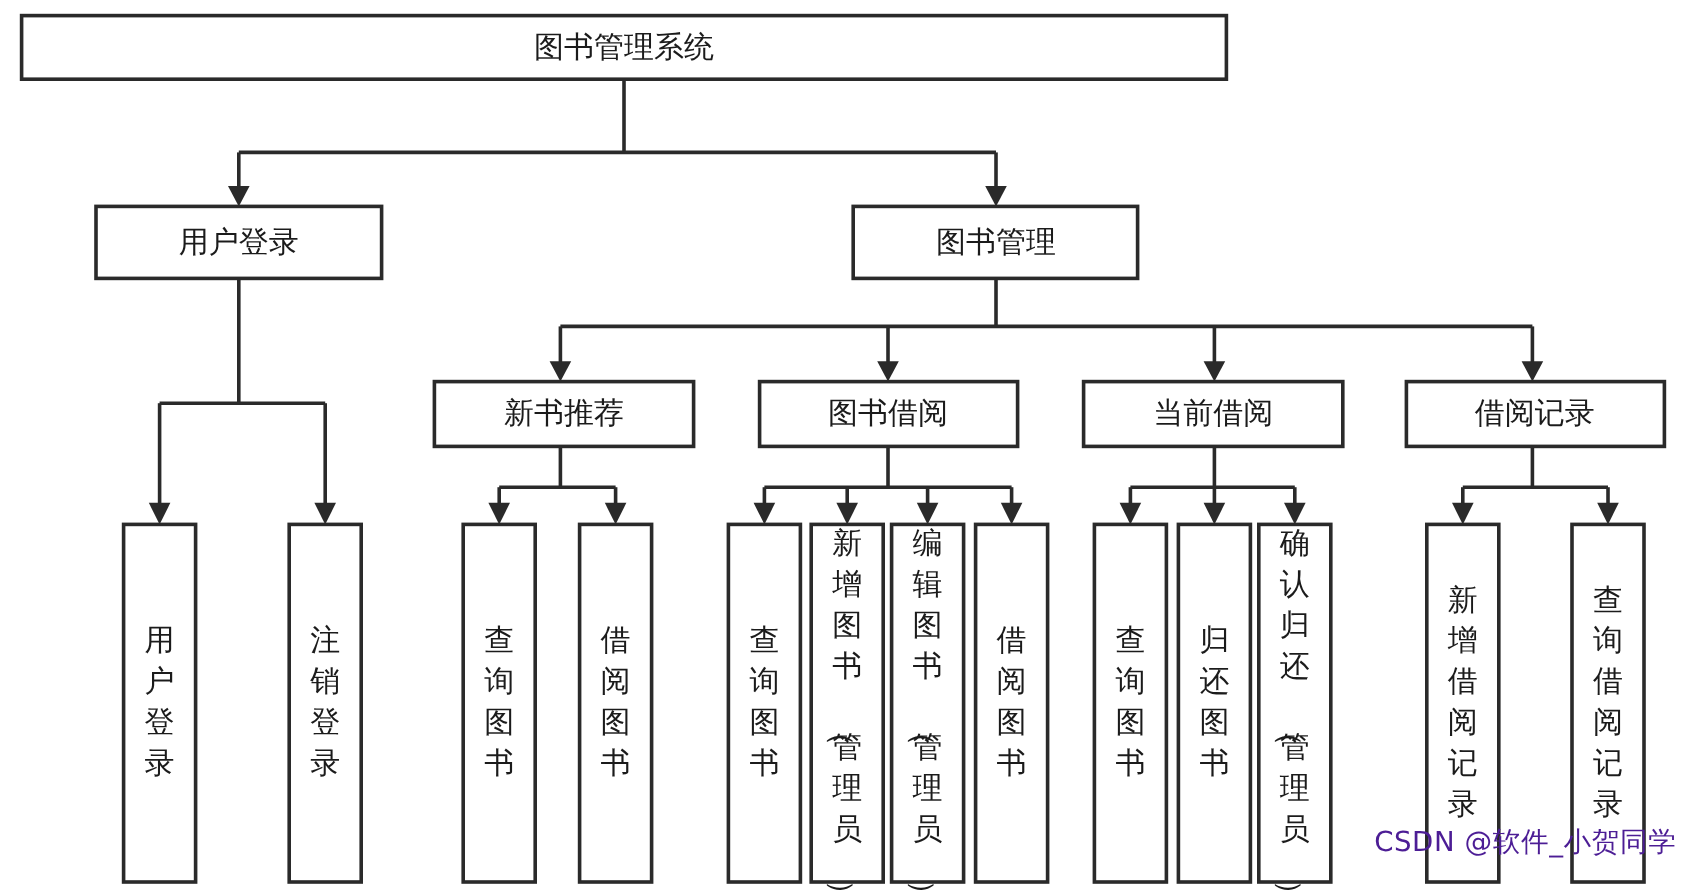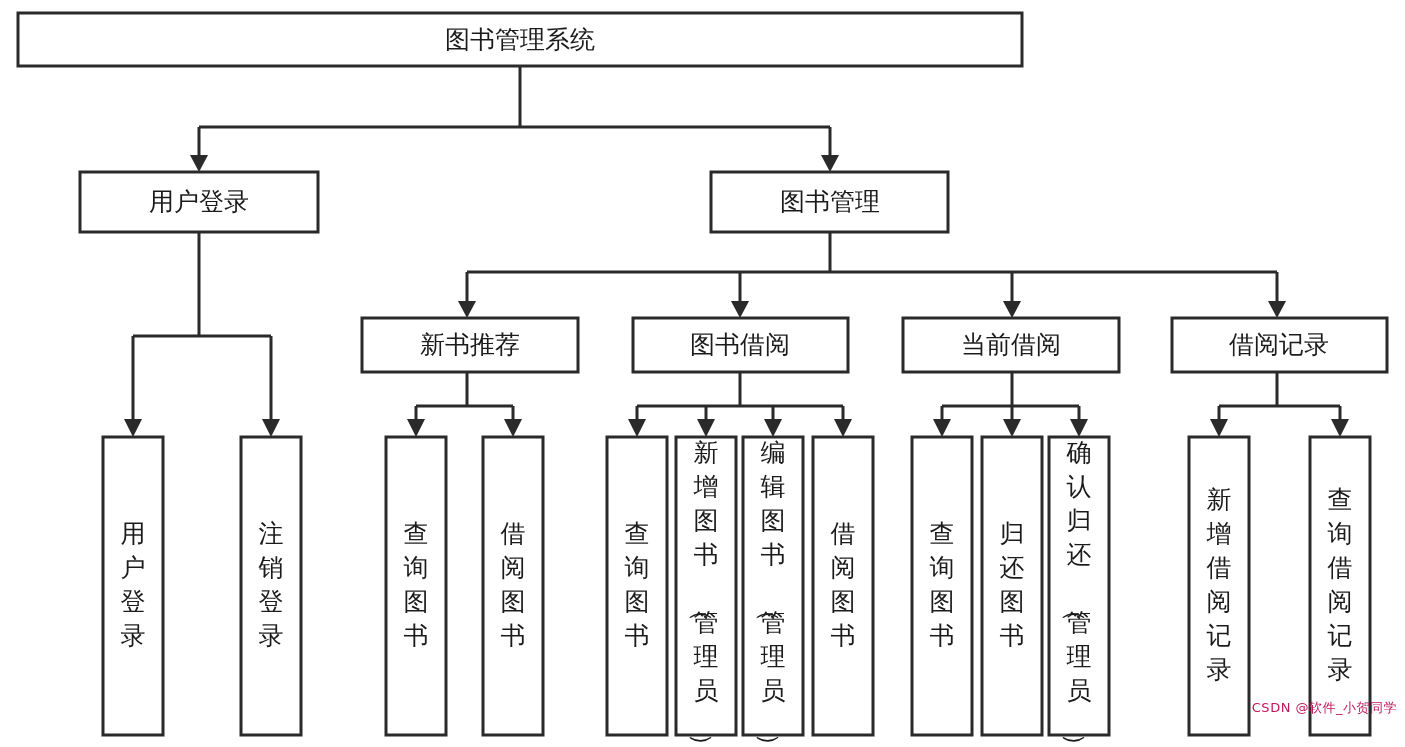--- a/index.html
+++ b/index.html
@@ -52,22 +52,22 @@
   .node-label-vertical {
     fill: #1b1b1b;
     font-family: "DejaVu Sans", "Liberation Sans", sans-serif;
     font-size: 25px;
     text-anchor: middle;
   }
   .watermark {
     position: absolute;
     right: 8px;
     bottom: 8px;
-    color: #be185d;
-    font-size: 13px;
+    color: #4c1d95;
+    font-size: 23px;
     font-family: "DejaVu Sans", "Liberation Sans", sans-serif;
     white-space: nowrap;
     letter-spacing: 0.5px;
     user-select: none;
   }
 </style>
 </head>
 <body>
 
 <div id="diagram-root">

